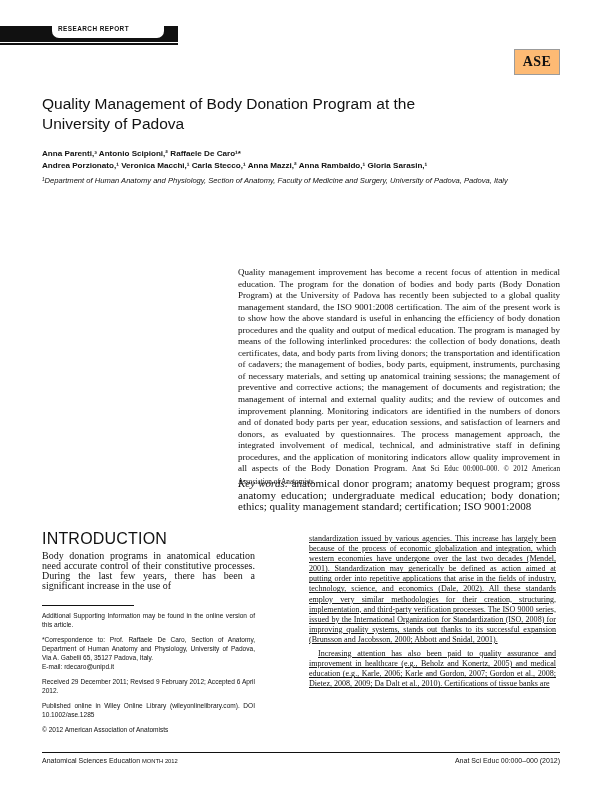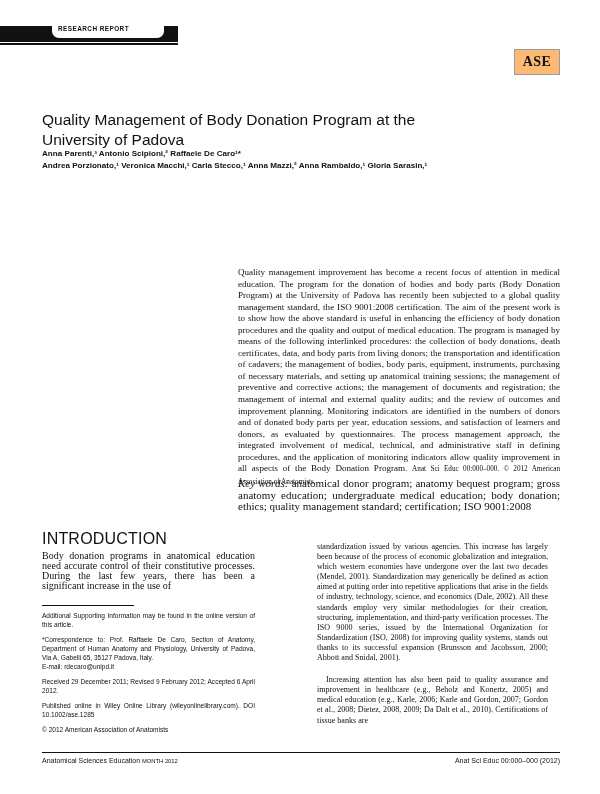--- a/index.html
+++ b/index.html
@@ -84,21 +84,21 @@
     font-size: 14px;
     letter-spacing: 0.4px;
     color: #111;
     margin-top: 31px;
   }
 
   
   .title {
     position: absolute;
     left: 42px;
-    top: 100px;
+    top: 84px;
     width: 430px;
     font-family: "Liberation Sans", sans-serif;
     font-size: 15.5px;
     font-weight: normal;
     line-height: 20px;
     color: #111;
   }
 
   
   .authors {
@@ -185,21 +185,22 @@
     position: absolute;
     left: 305px;
     top: 530px;
     width: 255px;
     font-size: 8.05px;
     line-height: 10.1px;
     text-align: justify;
     color: #111;
   }
   .col-right-body p {
-    margin: 12px;
+    margin: 4px;
+    text-decoration: underline;
   }
   .col-right-body p + p {
     text-indent: 9px;
   }
 
   
   .footnote-rule {
     position: absolute;
     left: 42px;
     top: 605px;
@@ -267,20 +268,21 @@
   <div class="ase-logo">ASE</div>
 
   <h1 class="title">Quality Management of Body Donation Program at the University of Padova</h1>
 
   <div class="authors">
     <div>Anna Parenti,³ Antonio Scipioni,² Raffaele De Caro¹*</div>
     <div>Andrea Porzionato,¹ Veronica Macchi,¹ Carla Stecco,¹ Anna Mazzi,² Anna Rambaldo,¹ Gloria Sarasin,¹</div>
   </div>
 
   <div class="affils">
+    <div class="aff">¹Department of Human Anatomy and Physiology, Section of Anatomy, Faculty of Medicine and Surgery, University of Padova, Padova, Italy</div>
   </div>
 
   <div class="abstract">
     <span>Quality management improvement has become a recent focus of attention in medical education. The program for the donation of bodies and body parts (Body Donation Program) at the University of Padova has recently been subjected to a global quality management standard, the ISO 9001:2008 certification. The aim of the present work is to show how the above standard is useful in enhancing the efficiency of body donation procedures and the quality and output of medical education. The program is managed by means of the following interlinked procedures: the collection of body donations, death certificates, data, and body parts from living donors; the transportation and identification of cadavers; the management of bodies, body parts, equipment, instruments, purchasing of necessary materials, and setting up anatomical training sessions; the management of preventive and corrective actions; the management of documents and registration; the management of internal and external quality audits; and the review of outcomes and improvement planning. Monitoring indicators are identified in the numbers of donors and of donated body parts per year, education sessions, and satisfaction of learners and donors, as evaluated by questionnaires. The process management approach, the integrated involvement of medical, technical, and administrative staff in defining procedures, and the application of monitoring indicators allow quality improvement in all aspects of the Body Donation Program.</span>
     <span class="small-tail">Anat Sci Educ 00:000–000. © 2012 American Association of Anatomists.</span>
   </div>
 
   <div class="keywords">
     <span class="kw-head">Key words:</span>
     <span>anatomical donor program; anatomy bequest program; gross anatomy education; undergraduate medical education; body donation; ethics; quality management standard; certification; ISO 9001:2008</span>

